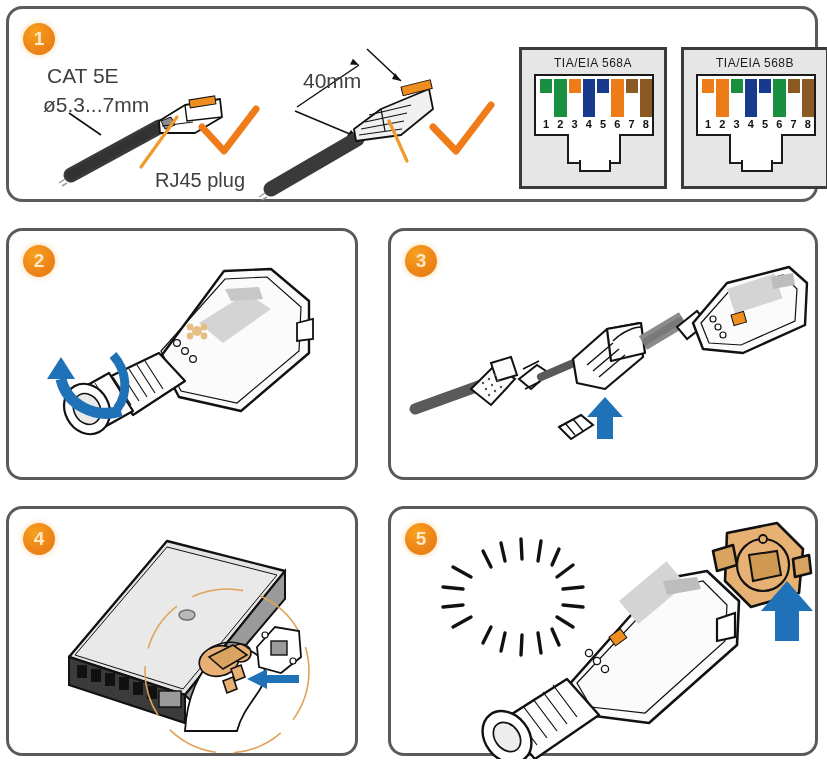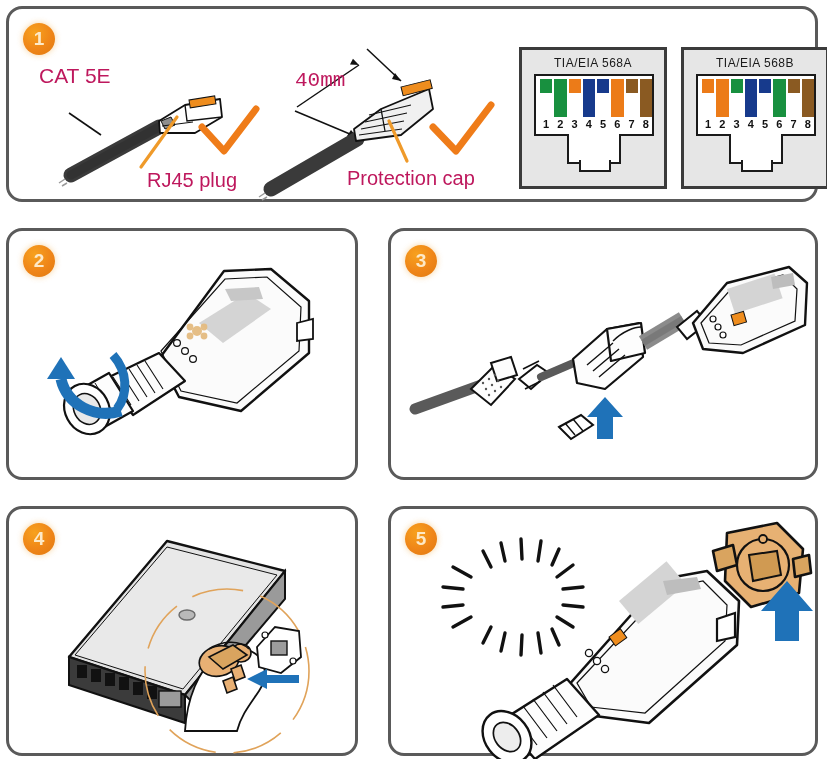--- a/index.html
+++ b/index.html
@@ -33,30 +33,31 @@
     color:#fde9c8;
     font-size:19px;font-weight:bold;
     display:flex;align-items:center;justify-content:center;
     left:14px;top:14px;
     font-family:"Liberation Sans", sans-serif;
     box-shadow:0 0 6px rgba(240,160,40,.45);
   }
 
   .lbl{
     position:absolute;
-    color:#be185d;
+    color:#404040;
     font-family:"Liberation Sans", sans-serif;
     white-space:nowrap;
+    margin-left:8px;
   }
 
   
   #cat5e{left:30px;top:55px;font-size:21px;}
   #diam{left:26px;top:84px;font-size:21px;}
   #rj45lbl{left:138px;top:160px;font-size:20px;}
-  #mm40{left:286px;top:60px;font-size:21px;font-family:Liberation Mono, monospace;}
+  #mm40{left:286px;top:60px;font-size:21px;}
   #protlbl{left:338px;top:158px;font-size:20px;}
 
   .pill{
     position:absolute;left:162px;top:44px;width:92px;height:32px;
     background:#d9d9d9;border-radius:16px;
   }
   .pill span{
     position:absolute;left:0;top:0;width:92px;height:32px;
     display:flex;align-items:center;justify-content:center;
     font-size:14px;color:#3a3a3a;letter-spacing:1px;
@@ -113,20 +114,21 @@
 </style>
 </head>
 <body>
 
 <div class="sheet">
 
   <div class="panel" id="panel-1">
     <div class="badge">1</div>
 
     <div class="lbl" id="cat5e">CAT 5E</div>
+    <div class="lbl" id="diam">ø5.3...7mm</div>
 
 
     <svg class="illu" width="812" height="196" viewBox="0 0 812 196">
 
       <path d="M60,104 L92,126" stroke="#111" stroke-width="1.6" fill="none"></path>
 
       <path d="M62,166 L150,118" stroke="#3a3a3a" stroke-width="15" stroke-linecap="round"></path>
       <path d="M62,166 L150,118" stroke="#2e2e2e" stroke-width="9" stroke-linecap="round" opacity=".6"></path>
       <path d="M56,170 l-6,4 M58,174 l-5,3" stroke="#9a9a9a" stroke-width="1.5"></path>
 
@@ -159,21 +161,20 @@
         <path d="M372,100 L376,122" stroke="#111" stroke-width="1.3" fill="none"></path>
       </g>
 
       <path d="M398,152 L380,112" stroke="#ef9a2a" stroke-width="3.2" fill="none" stroke-linecap="round"></path>
 
       <path d="M424,118 L447,142 L482,96" stroke="#ef7c19" stroke-width="7" fill="none" stroke-linecap="round" stroke-linejoin="round"></path>
     </svg>
 
     <div class="lbl" id="rj45lbl">RJ45 plug</div>
     <div class="lbl" id="mm40">40mm</div>
-    <div class="lbl" id="protlbl">Protection cap</div>
 
     <div class="tiabox" id="tia-a">
       <div class="tiatitle">TIA/EIA 568A</div>
       <div class="jackwrap">
         <div class="jackbody">
           <div class="wires" id="wires-a">
               <div class="wire">
                 <div class="top" style="background: rgb(24, 144, 63);"></div>
                 <div class="mid" style="background: rgb(255, 255, 255);"></div>
                 <div class="bot" style="background: rgb(255, 255, 255);"></div>

